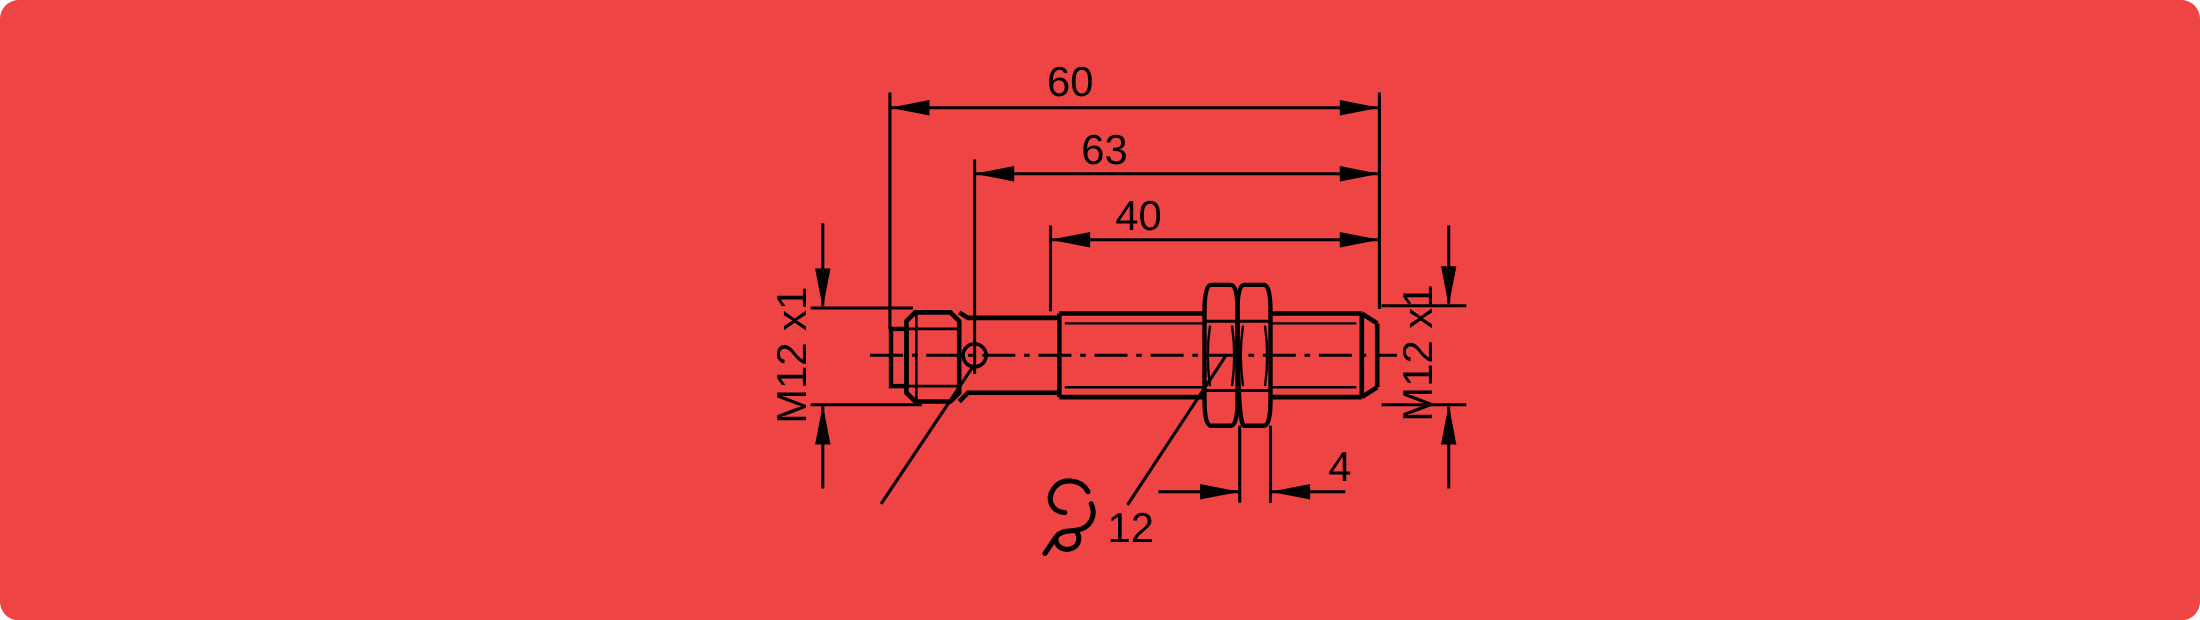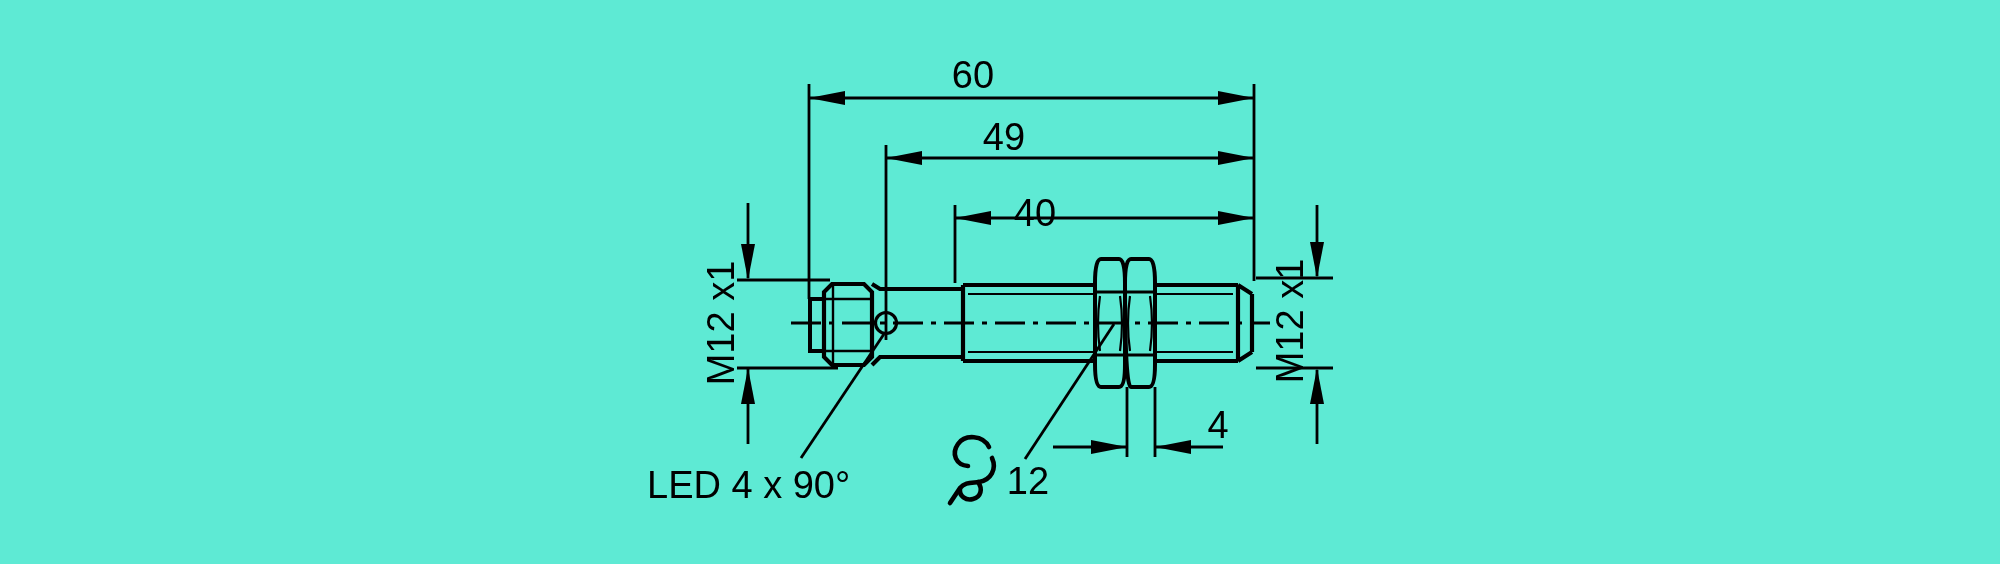--- a/index.html
+++ b/index.html
@@ -1,18 +1,18 @@
 <!DOCTYPE html>
 <html><head>
 <meta charset="utf-8">
 <style>
   html,body{margin:0;padding:0;background:#ffffff;}
   .canvas{
-    position:relative;width:2000px;height:564px;background:#5eead4;overflow:hidden;
-    font-family:"Liberation Sans",sans-serif;color:#000;
+    position:relative;width:2000px;height:564px;background:#ef4444;overflow:hidden;
+    font-family:"Liberation Sans",sans-serif;color:#000;border-radius:17px;
   }
   .canvas svg{position:absolute;left:0;top:0;}
   .lbl{
     position:absolute;font-size:38px;line-height:1;color:#000;white-space:nowrap;
     font-family:"Liberation Sans",sans-serif;
   }
   .ctr{transform:translateX(-50%);}
   .rot{transform:translate(-50%,-50%) rotate(-90deg);}
 </style>
 </head>
@@ -99,20 +99,19 @@
     <path d="M 1025,459 L 1114,324" stroke="#000" stroke-width="2.8" fill="none"></path>
 
     <g stroke="#000" fill="none" stroke-width="4.6" stroke-linecap="round" stroke-linejoin="round">
       <path d="M 989,447 C 983,435 965,434 958,444 C 951,454 956,465 968,466"></path>
       <path d="M 992,458 C 997,469 991,480 979,482 C 971,483 965,482 960,488 L 950,503"></path>
       <path d="M 978,482 C 983,489 981,497 973,499 C 966,501 959,496 960,489"></path>
     </g>
   </svg>
 
   <div class="lbl ctr" style="left:973px;top:56px;">60</div>
-  <div class="lbl ctr" style="left:1004px;top:118px;">49</div>
-  <div class="lbl ctr" style="left:1035px;top:178px;margin-top:16px;">40</div>
+  <div class="lbl ctr" style="left:1004px;top:118px;">63</div>
+  <div class="lbl ctr" style="left:1035px;top:178px;">40</div>
   <div class="lbl ctr" style="left:1218px;top:406px;">4</div>
   <div class="lbl ctr" style="left:1028px;top:462px;">12</div>
-  <div class="lbl" style="left:647px;top:466px;">LED 4 x 90°</div>
   <div class="lbl rot" style="left:721px;top:323px;">M12 x1</div>
   <div class="lbl rot" style="left:1290px;top:321px;">M12 x1</div>
 </div>
 
 </body></html>

